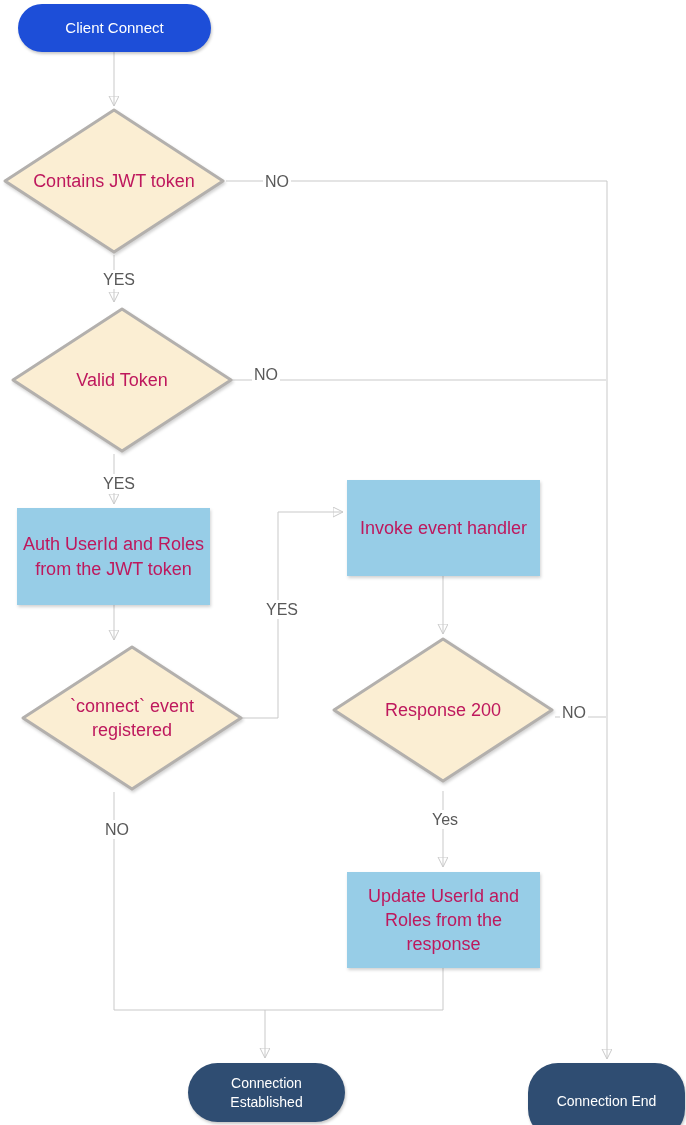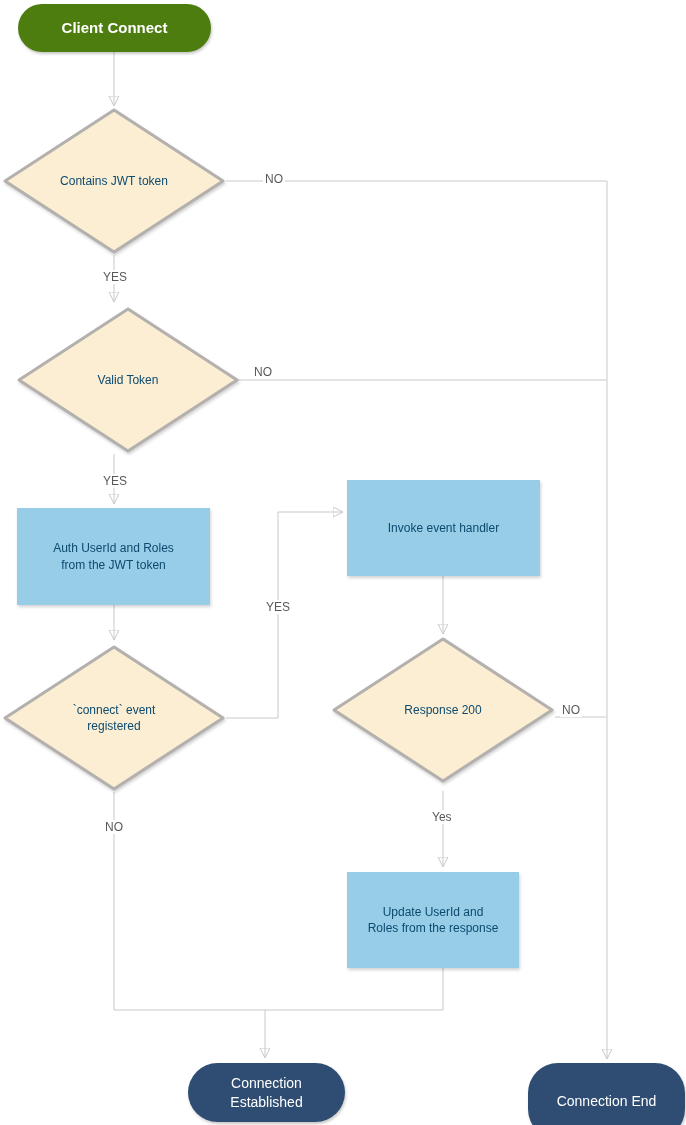--- a/index.html
+++ b/index.html
@@ -30,29 +30,29 @@
     position: absolute;
     z-index: 2;
     display: flex;
     align-items: center;
     justify-content: center;
     text-align: center;
     box-sizing: border-box;
   }
   .node-label {
     white-space: pre-line;
-    color: #0c4a6e;
-    font-size: 12px;
+    color: #be185d;
+    font-size: 18px;
     line-height: 1.35;
   }
   .pill {
     border-radius: 30px;
     box-shadow: 1px 2px 3px rgba(0,0,0,0.22);
   }
-  .pill.start { background: #4d7c0f; font-weight: bold; }
+  .pill.start { background: #1d4ed8; }
   .pill.end   { background: #2f4d72; }
   .pill .node-label { color: #ffffff; font-size: 15px; }
   .pill.end .node-label { font-size: 14px; }
   .process {
     background: #97cde7;
     box-shadow: 1px 2px 3px rgba(0,0,0,0.18);
   }
   .diamond { background: transparent; }
   .diamond .diamond-shape {
     position: absolute;
@@ -63,21 +63,21 @@
     fill: #fbeed3;
     stroke: #b3b0ad;
     stroke-width: 3;
     stroke-linejoin: round;
   }
   .diamond .node-label { position: relative; z-index: 1; }
   .diamond { filter: drop-shadow(1px 2px 1.5px rgba(0,0,0,0.18)); }
   .edge-label {
     position: absolute;
     z-index: 3;
-    font-size: 12px;
+    font-size: 16px;
     color: #595959;
     background: #ffffff;
     padding: 0 2px;
     line-height: 1.2;
   }
 </style>
 </head>
 <body>
 
 <div class="canvas">
@@ -107,52 +107,52 @@
     <span class="node-label">Client Connect</span>
   </div>
 
   <div class="node diamond" style="left:2px; top:107px; width:224px; height:148px;">
     <svg class="diamond-shape" viewBox="0 0 224 148" preserveAspectRatio="none">
       <polygon points="112,3 221,74 112,145 3,74"></polygon>
     </svg>
     <span class="node-label">Contains JWT token</span>
   </div>
 
-  <div class="node diamond" style="left:16px; top:306px; width:224px; height:148px;text-align:right;">
+  <div class="node diamond" style="left:10px; top:306px; width:224px; height:148px;text-align:right;">
     <svg class="diamond-shape" viewBox="0 0 224 148" preserveAspectRatio="none">
       <polygon points="112,3 221,74 112,145 3,74"></polygon>
     </svg>
     <span class="node-label">Valid Token</span>
   </div>
 
   <div class="node process" style="left:17px; top:508px; width:193px; height:97px;justify-content:center;">
     <span class="node-label">Auth UserId and Roles
 from the JWT token</span>
   </div>
 
-  <div class="node diamond" style="left:2px; top:644px; width:224px; height:148px;">
+  <div class="node diamond" style="left:20px; top:644px; width:224px; height:148px;">
     <svg class="diamond-shape" viewBox="0 0 224 148" preserveAspectRatio="none">
       <polygon points="112,3 221,74 112,145 3,74"></polygon>
     </svg>
     <span class="node-label">`connect` event
 registered</span>
   </div>
 
   <div class="node process" style="left:347px; top:464px; width:193px; height:96px;margin-top:16px;">
     <span class="node-label">Invoke event handler</span>
   </div>
 
   <div class="node diamond" style="left:331px; top:636px; width:224px; height:148px;">
     <svg class="diamond-shape" viewBox="0 0 224 148" preserveAspectRatio="none">
       <polygon points="112,3 221,74 112,145 3,74"></polygon>
     </svg>
     <span class="node-label">Response 200</span>
   </div>
 
-  <div class="node process" style="left:347px; top:872px; width:172px; height:96px;">
+  <div class="node process" style="left:347px; top:872px; width:193px; height:96px;">
     <span class="node-label">Update UserId and
 Roles from the response</span>
   </div>
 
   <div class="node pill end" style="left:188px; top:1063px; width:157px; height:59px;">
     <span class="node-label">Connection
 Established</span>
   </div>
 
   <div class="node pill end" style="left:528px; top:1063px; width:157px; height:76px;">

